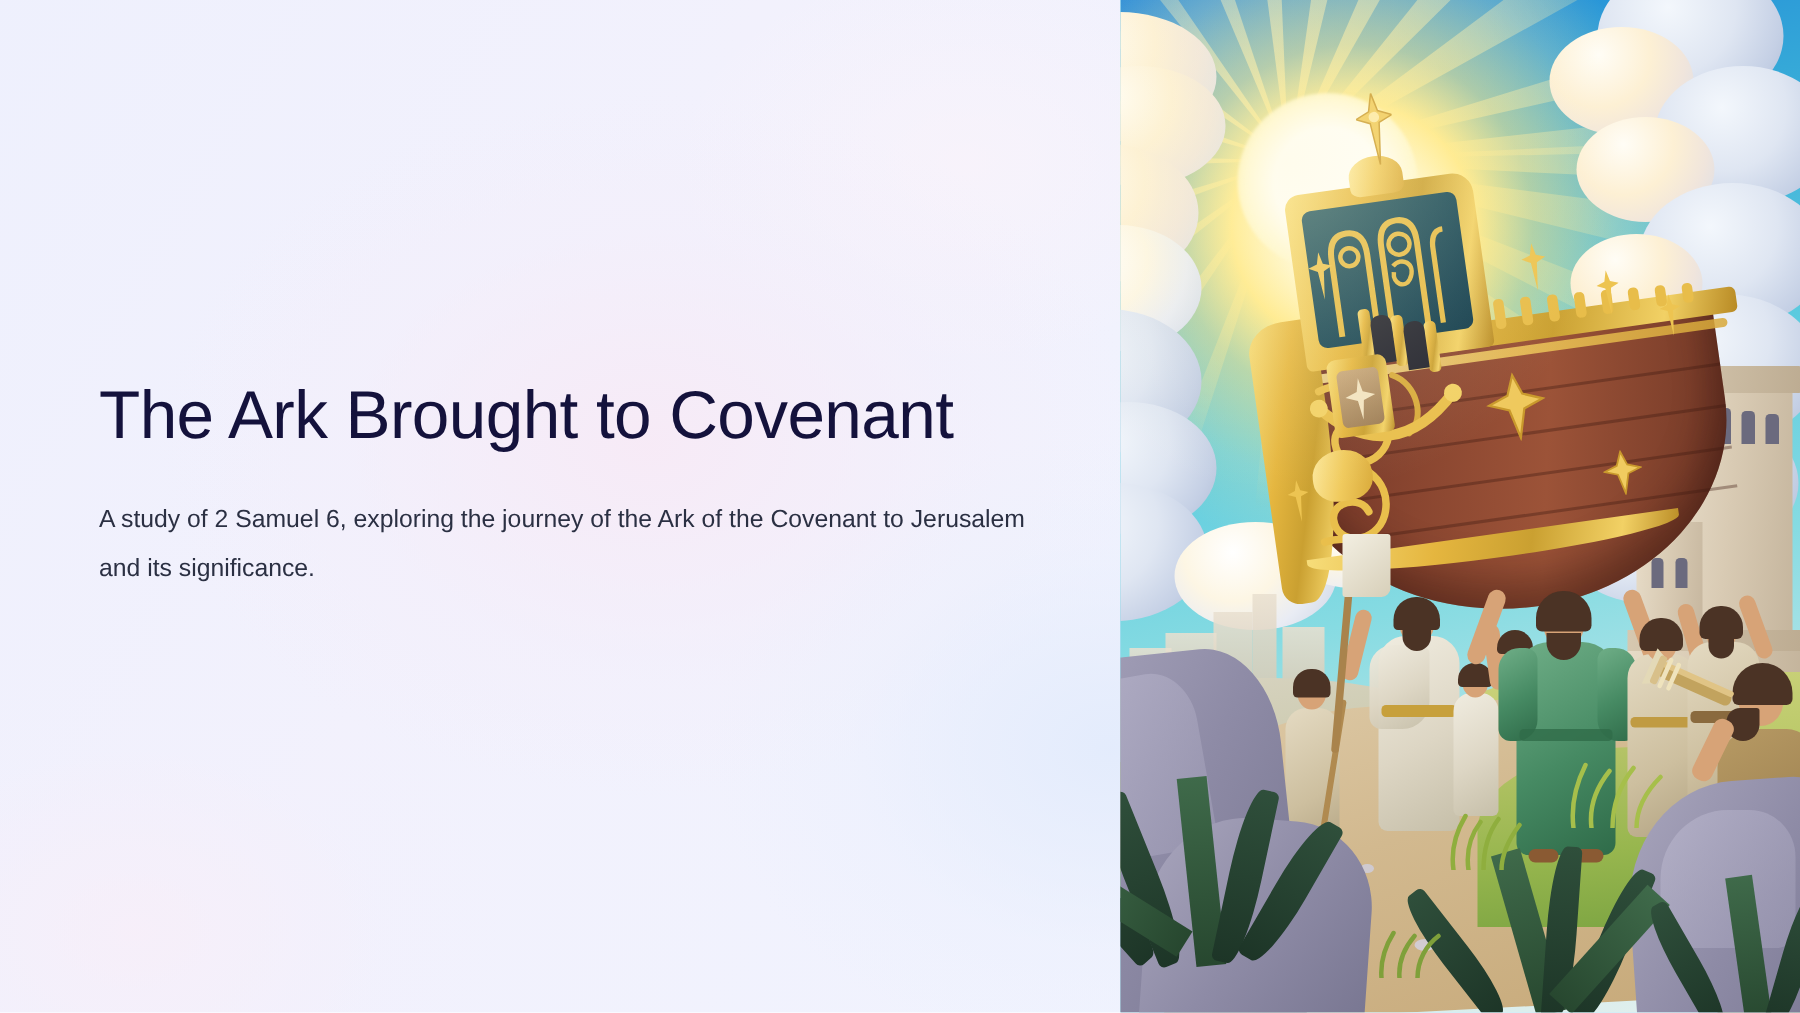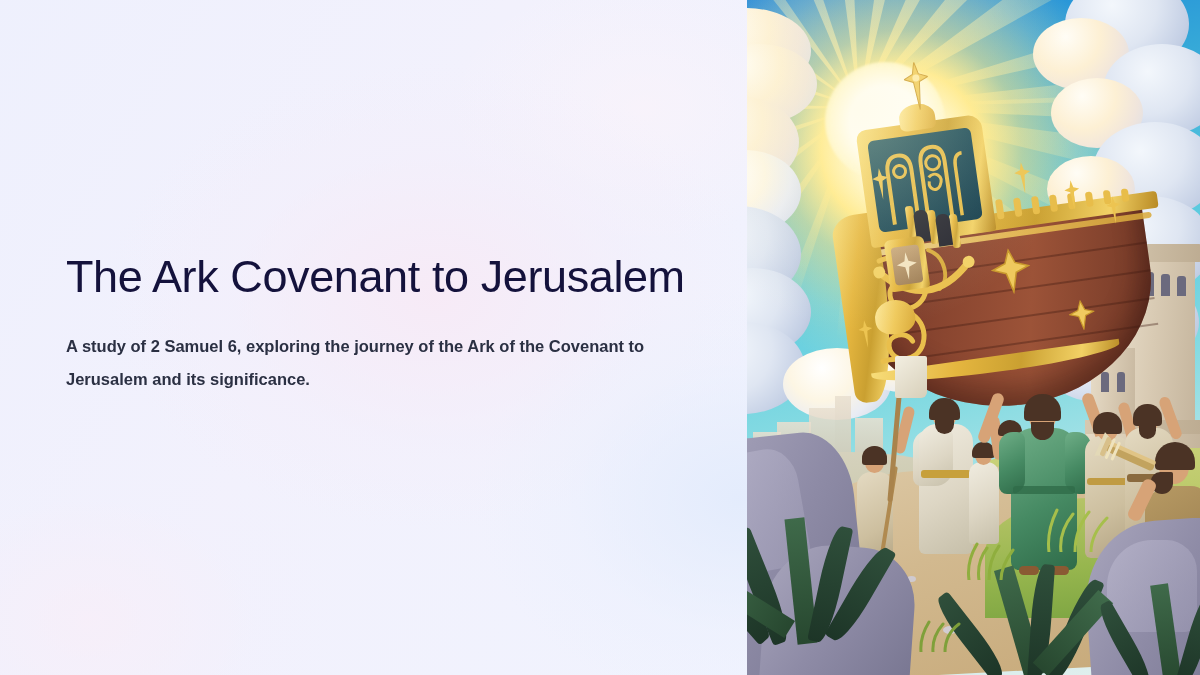--- a/index.html
+++ b/index.html
@@ -43,21 +43,21 @@
   .text-block {
     position:absolute; left:66px; top:252px; width:640px;
   }
   .title {
     font-size:45px; line-height:1.12; font-weight:400;
     color:#14123c; letter-spacing:-0.4px;
     white-space:nowrap;
   }
   .subtitle {
     margin-top:28px;
-    font-size:16.5px; line-height:2.0; font-weight:700;
+    font-size:16.5px; line-height:2.0; font-weight:400;
     color:#2b3043; max-width:618px;
   }
 
   
   .image-panel {
     position:relative; width:453px; height:675px;
     flex:0 0 453px; overflow:hidden;
     background:#59c4e0;
   }
   .art { position:absolute; inset:0; overflow:hidden; }
@@ -150,21 +150,21 @@
 
 <div class="slide">
 
   <section class="left-panel">
     <div class="bg-wash wash-d"></div>
     <div class="bg-wash wash-a"></div>
     <div class="bg-wash wash-b"></div>
     <div class="bg-wash wash-c"></div>
 
     <div class="text-block">
-      <h1 class="title">The Ark Covenant to Jerusalem</h1>
+      <h1 class="title">The Ark Brought to Covenant</h1>
       <p class="subtitle">A study of 2 Samuel 6, exploring the journey of the Ark of the Covenant to Jerusalem and its significance.</p>
     </div>
   </section>
 
   <section class="image-panel">
     <div class="art">
 
       <div class="layer sky"></div>
 
       <div class="layer rays">

